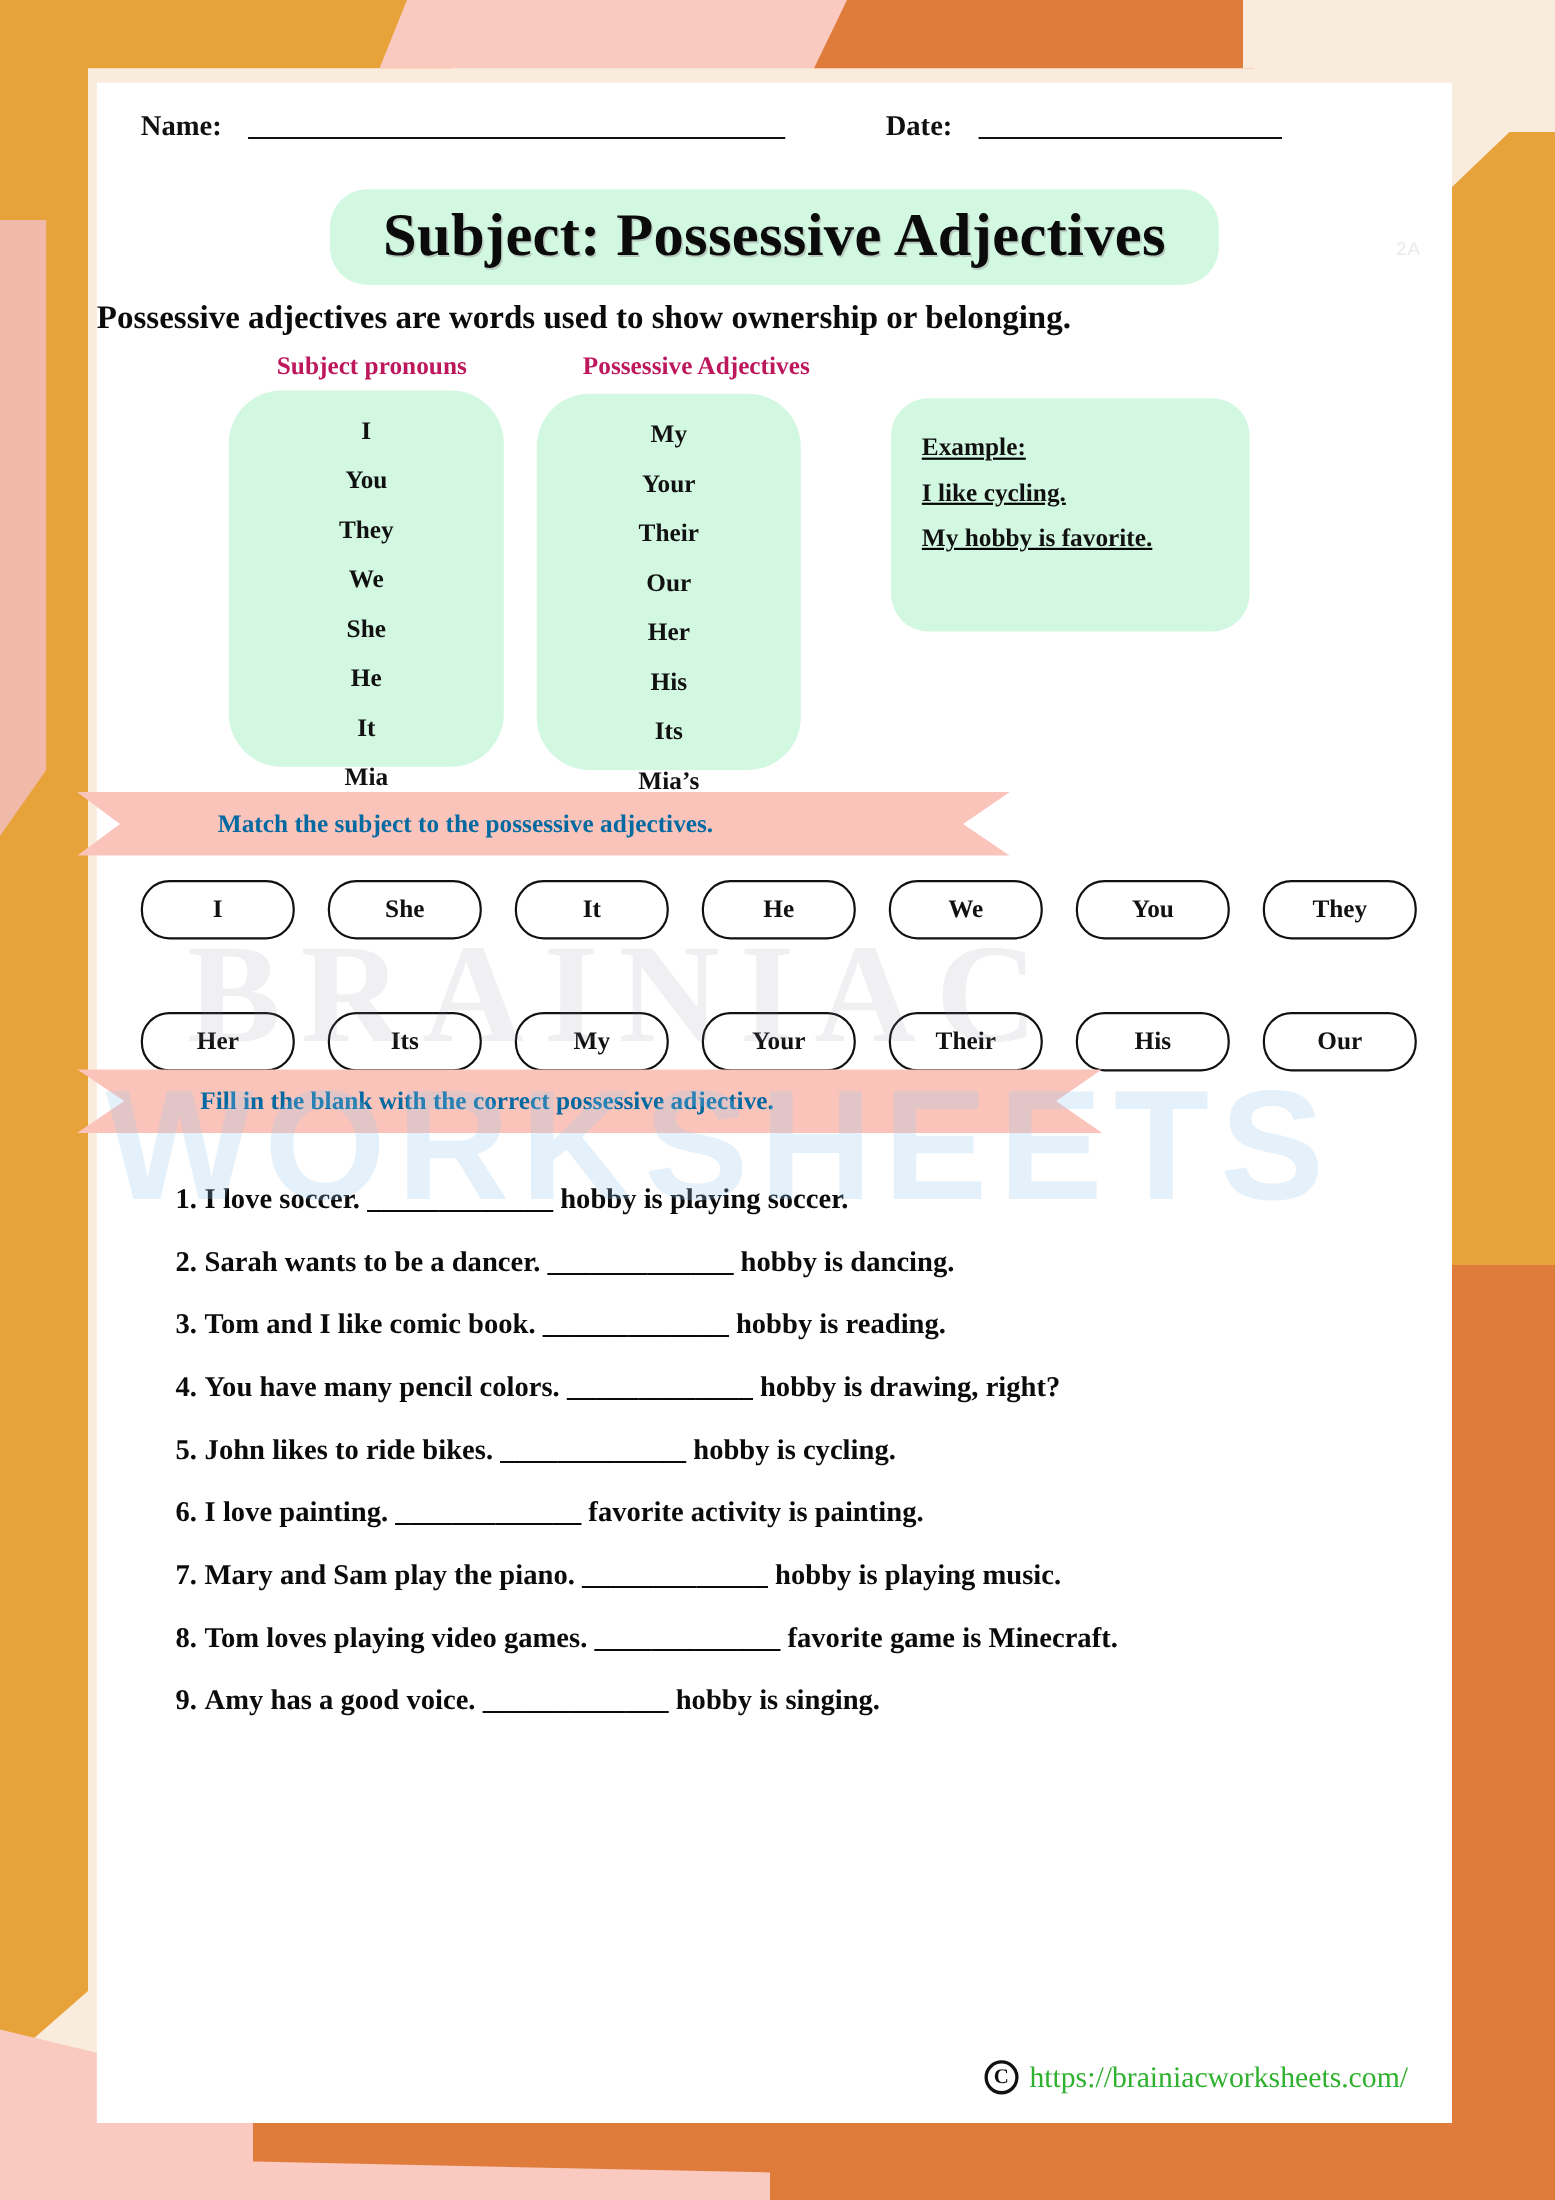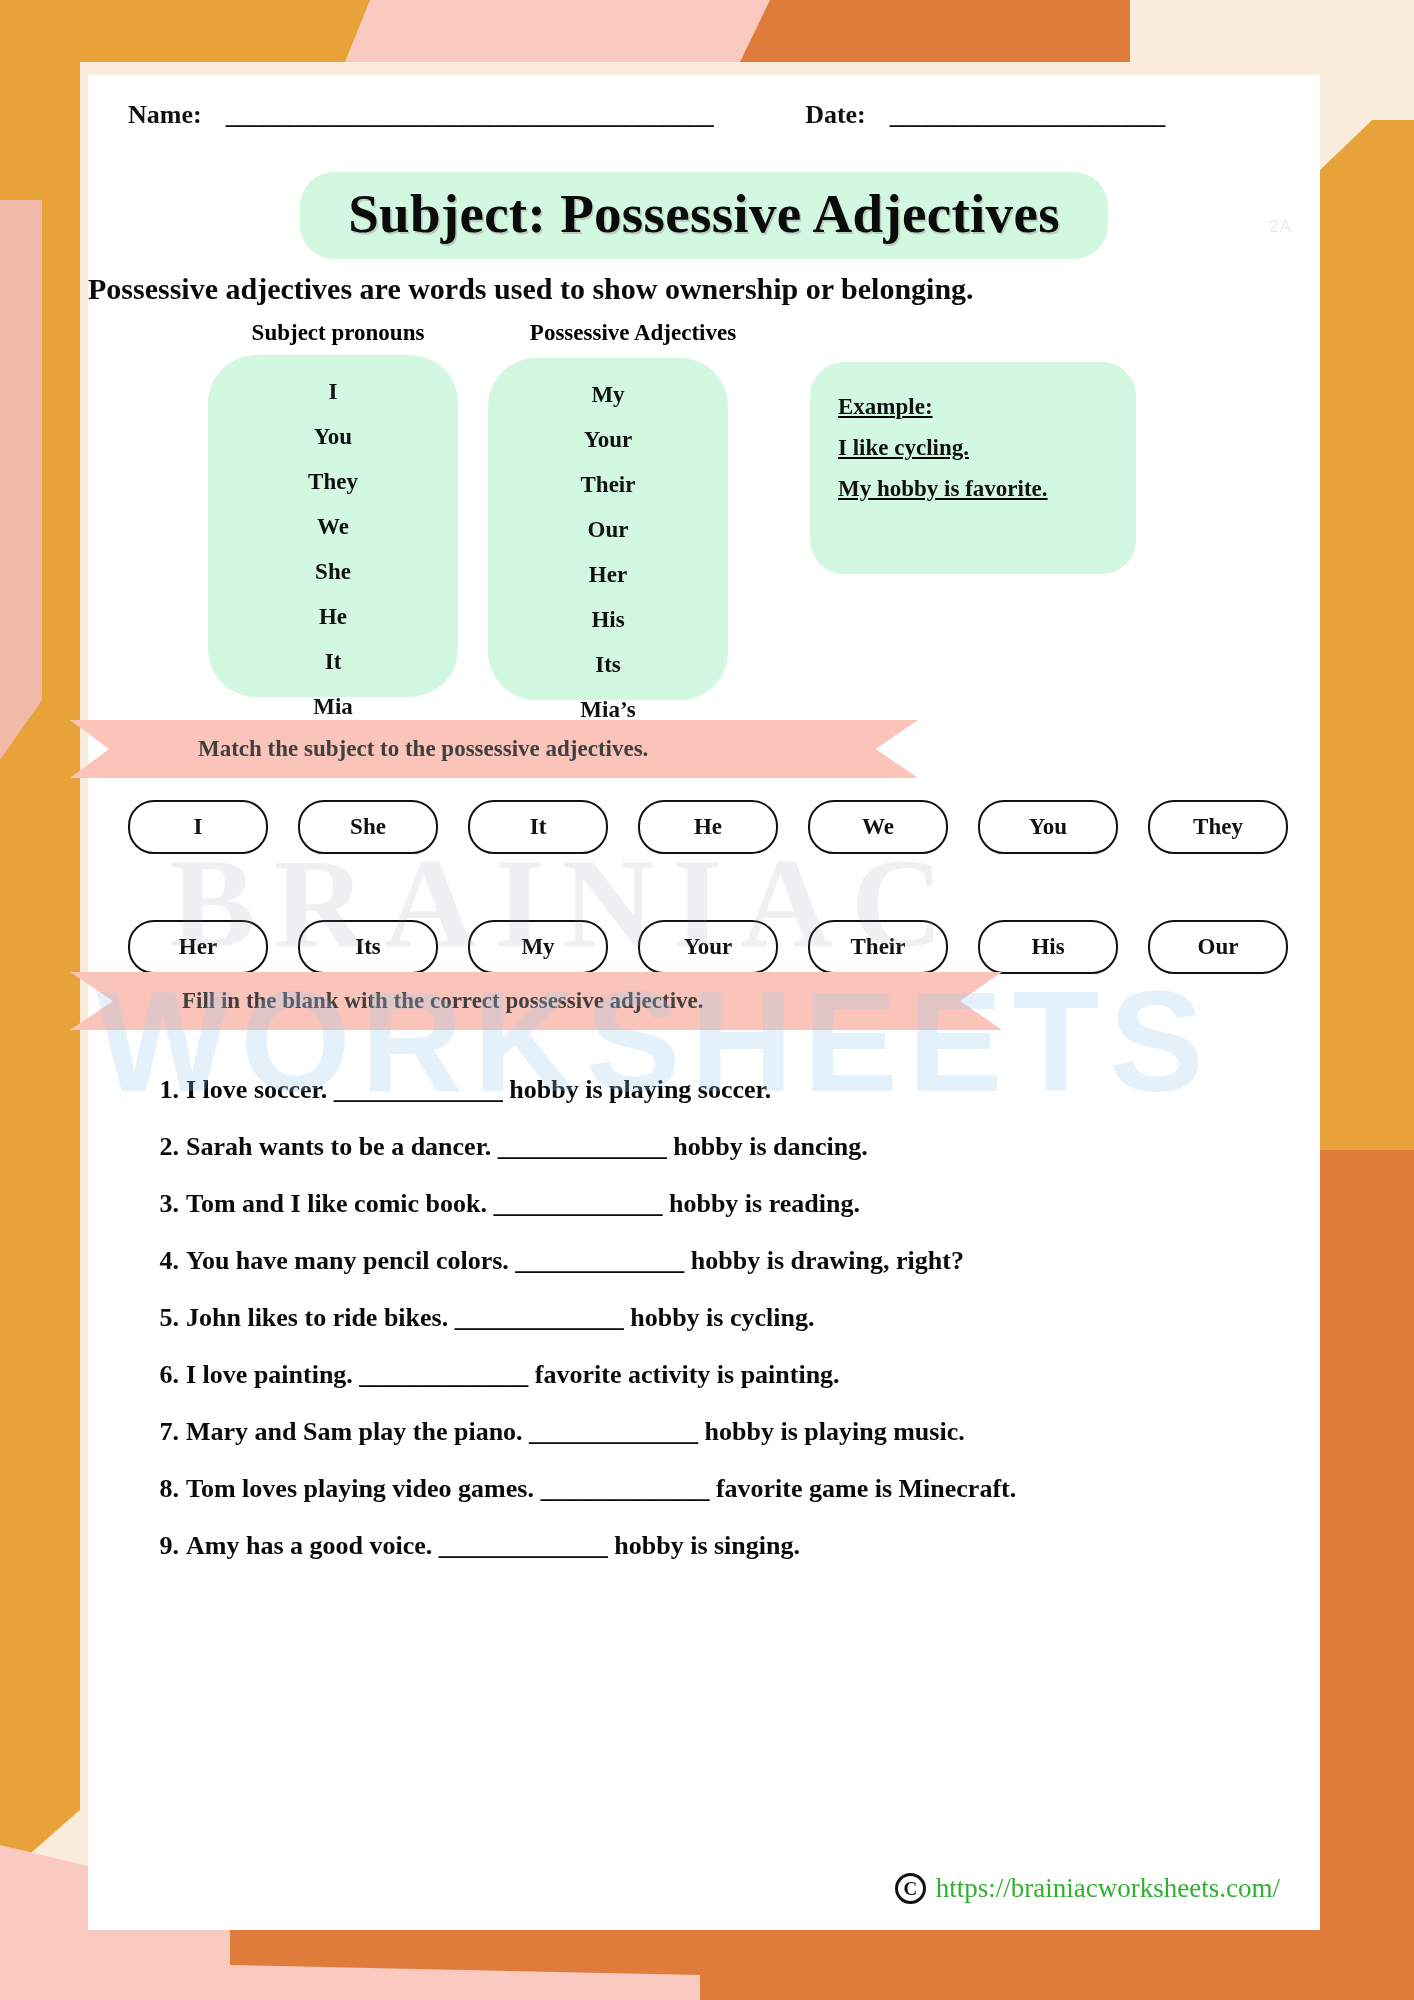--- a/index.html
+++ b/index.html
@@ -59,21 +59,21 @@
     position:absolute; left:0; right:0; top:197px;
     text-align:left;
     font-size:30px; font-weight:bold; color:#0b0b0b;
     font-family:"Liberation Serif", serif;
   }
 
   
   .cols { position:absolute; left:0; top:245px; width:1232px; height:390px; }
   .colhead {
     position:absolute;
-    font-size:23px; font-weight:bold; color:#000000;
+    font-size:23px; font-weight:bold; color:#be185d;
     text-align:center;
     font-family:"Liberation Serif", serif;
   }
   .colbox {
     position:absolute;
     background:#d3f8e2;
     border-radius:48px;
     display:flex; flex-direction:column;
     align-items:center; justify-content:flex-start;
     padding-top:14px;
@@ -107,21 +107,21 @@
 
   
   .ribbon {
     position:absolute;
     height:58px;
     background:#fac4bb;
     display:flex; align-items:center;
     clip-path: polygon(0 0, 100% 0, 100% 100%, 0 100%, 4.2% 50%);
   }
   .ribbon .rtext {
-    font-size:23px; font-weight:bold; color:#404040;
+    font-size:23px; font-weight:bold; color:#0369a1;
     font-family:"Liberation Serif", serif;
     white-space:nowrap;
   }
   #ribbon1 {
     left:-18px; top:645px; width:848px;
     clip-path: polygon(0 0, 100% 0, 95% 50%, 100% 100%, 0 100%, 4.6% 50%);
   }
   #ribbon1 .rtext { margin-left:128px; }
   #ribbon2 {
     left:-18px; top:897px; width:932px;

